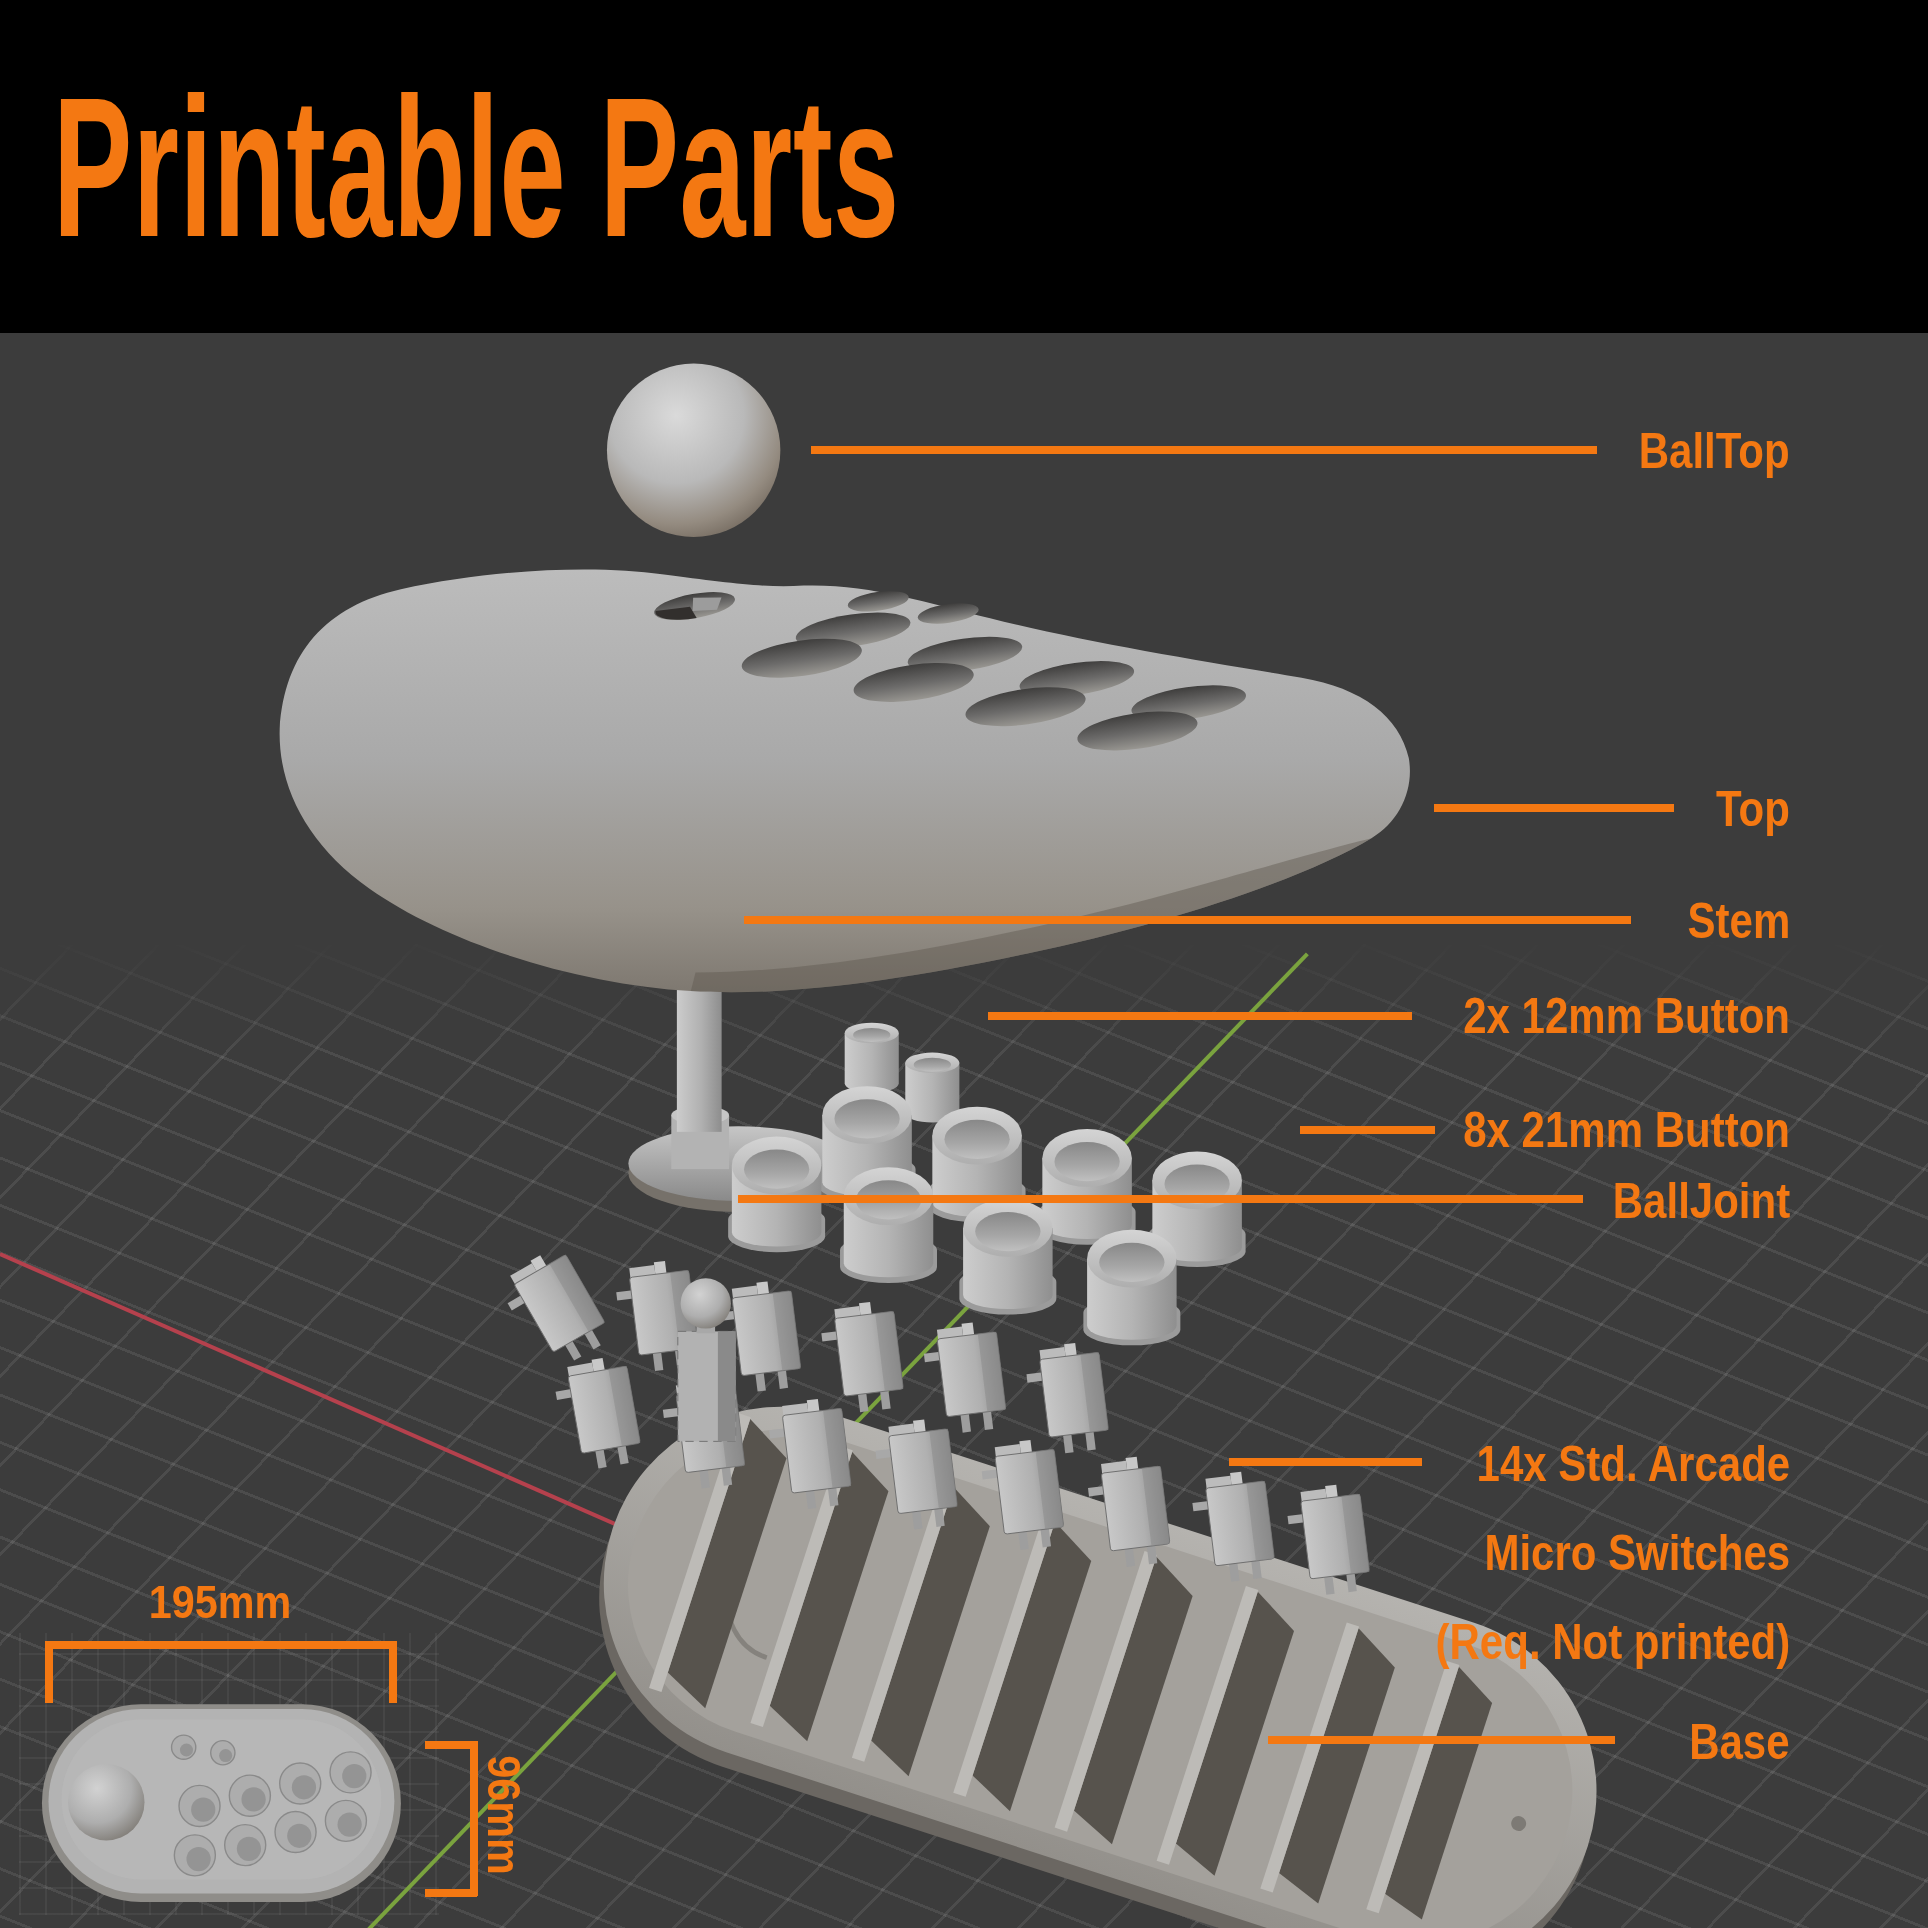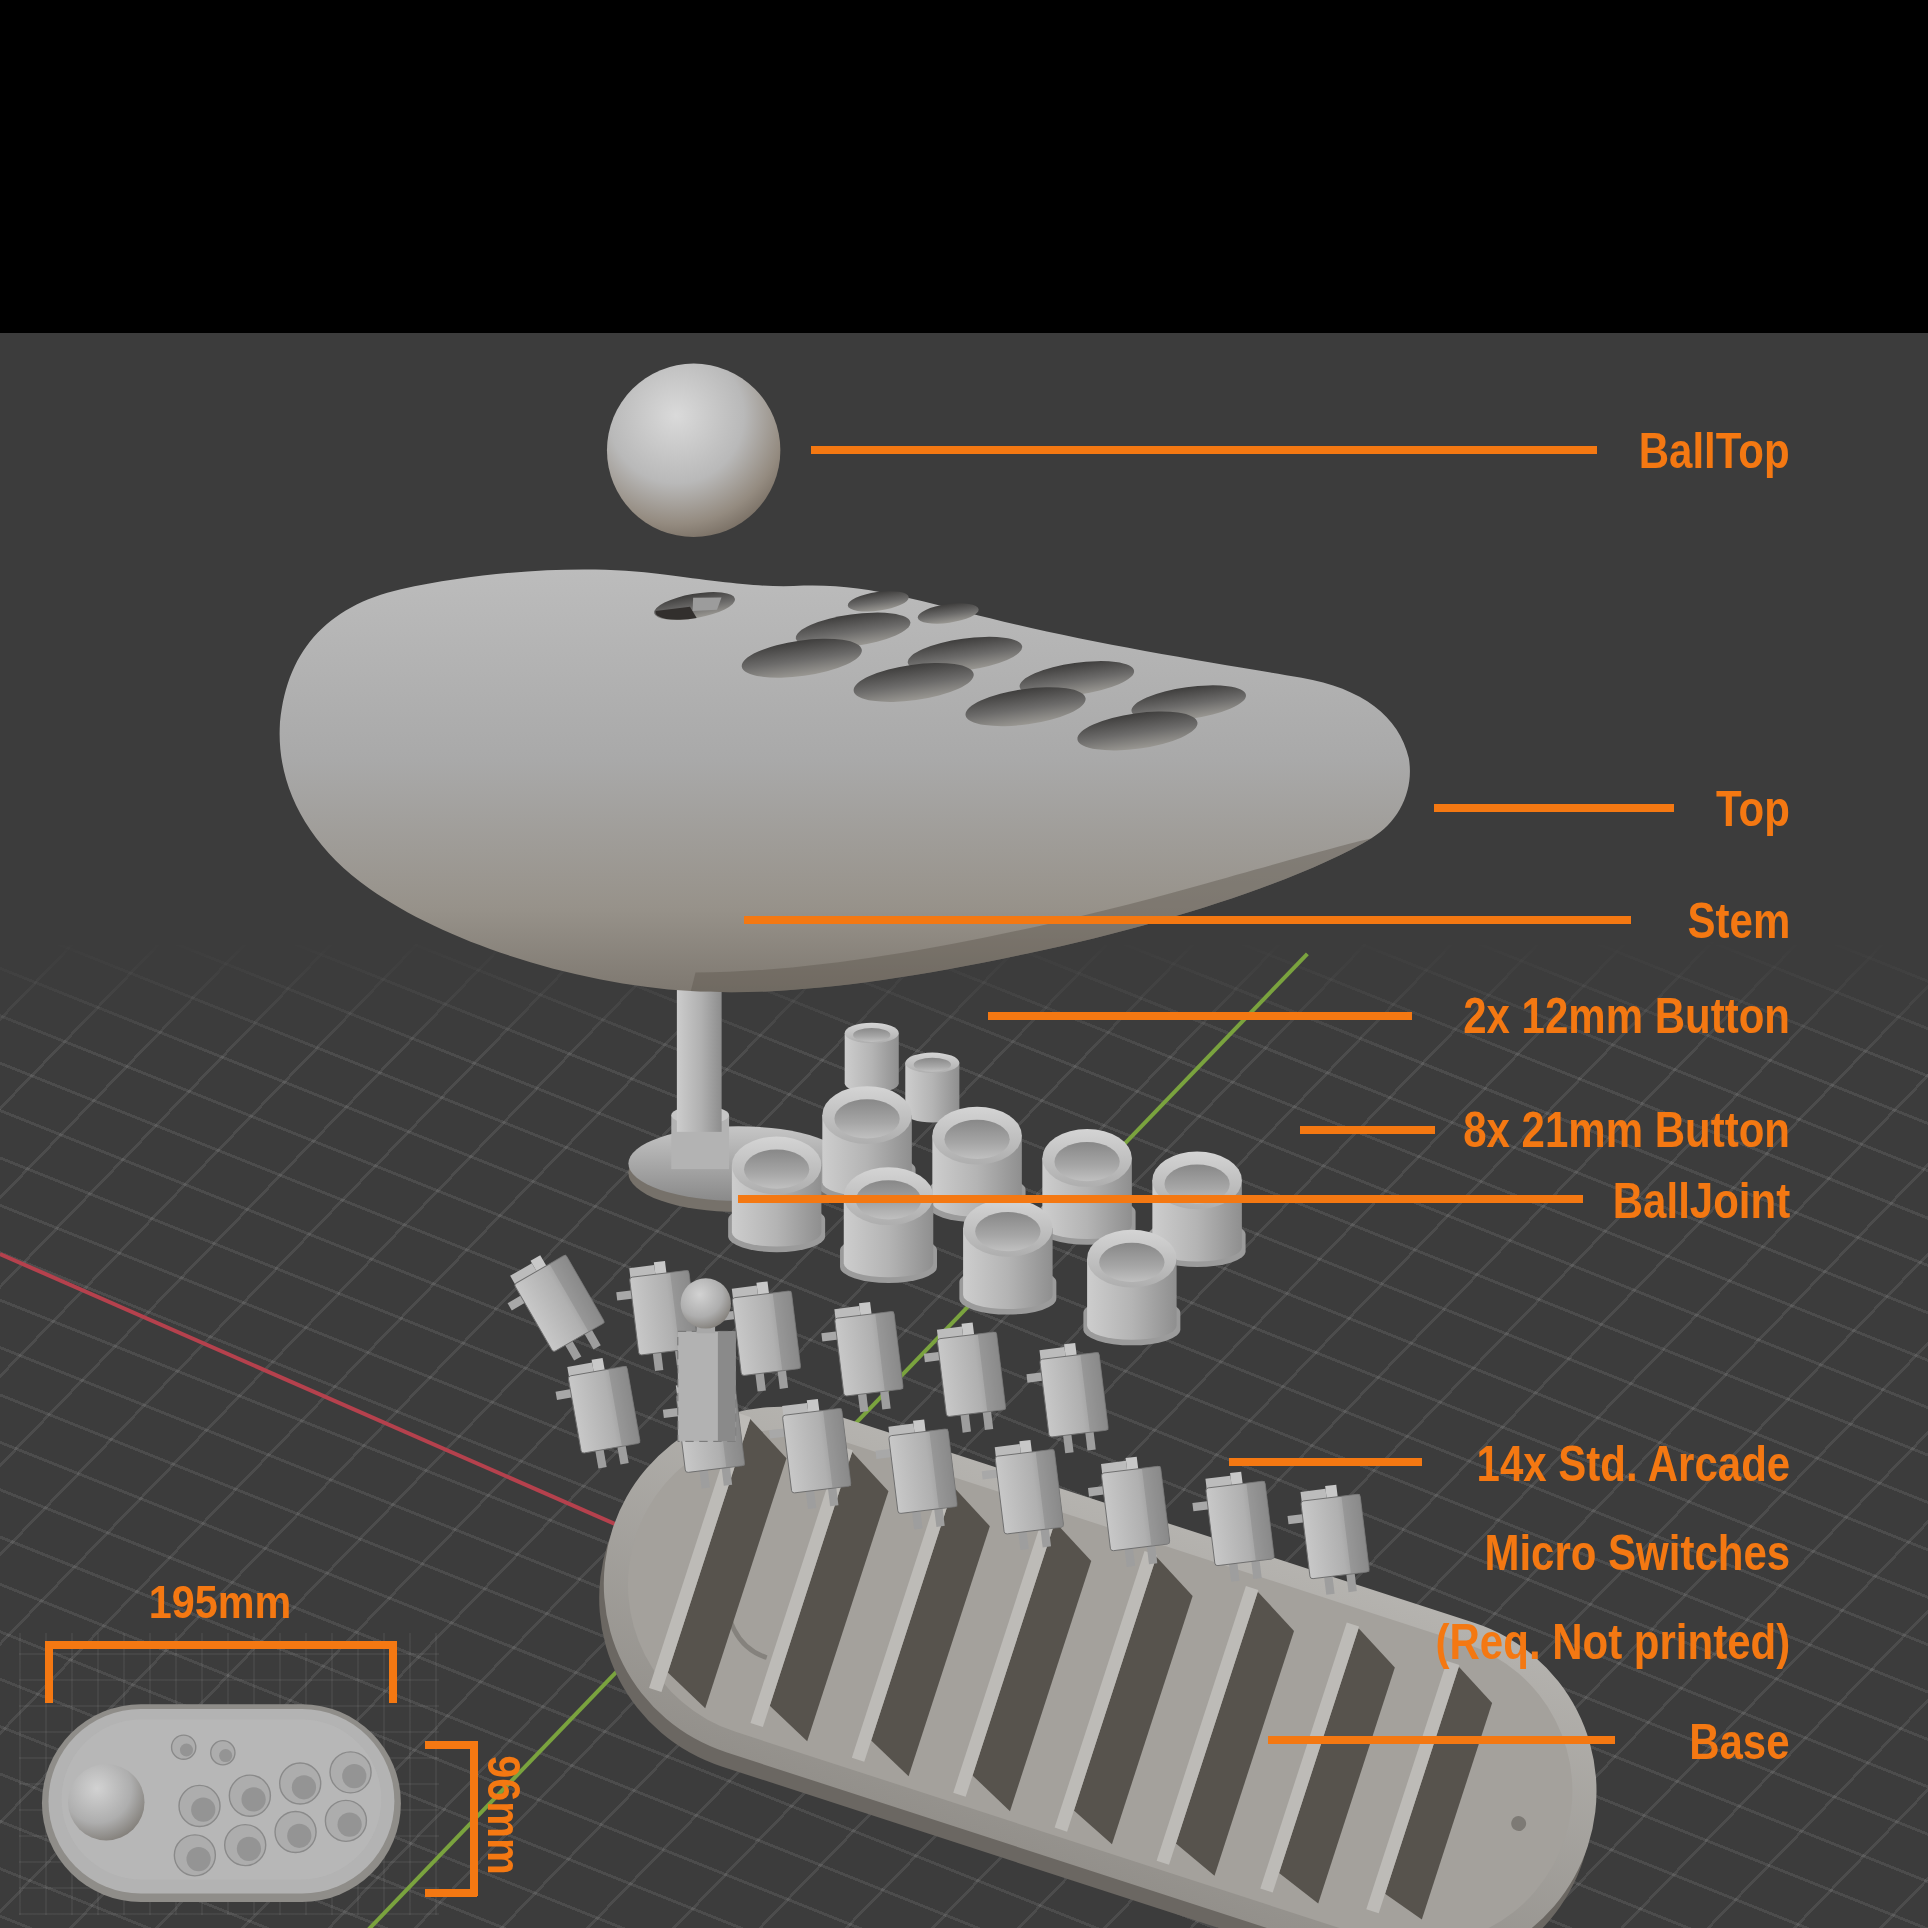--- a/index.html
+++ b/index.html
@@ -34,20 +34,23 @@
   .dim{position:absolute;background:#f47812;}
   .dimtxt{position:absolute;color:#f47812;font-size:47px;font-weight:bold;white-space:nowrap;}
   .dimtxt.h{left:220px;top:1574px;transform:translateX(-50%) scaleX(.88);}
   .dimtxt.v{left:504px;top:1815px;transform:translate(-50%,-50%) rotate(90deg) scaleX(.88);}
 </style>
 </head>
 <body>
 
 <div class="stage">
 
+  <div class="hdr">
+    <div class="title">Printable Parts</div>
+  </div>
 
   <div class="vp">
     <div class="floor"></div>
     <div class="minigrid"></div>
     <div class="axis x"></div>
     <div class="axis y"></div>
 
     <svg class="scene" viewBox="0 0 2069 2069">
       <defs>
         <radialGradient id="gSphere" cx="40%" cy="30%" r="78%">

